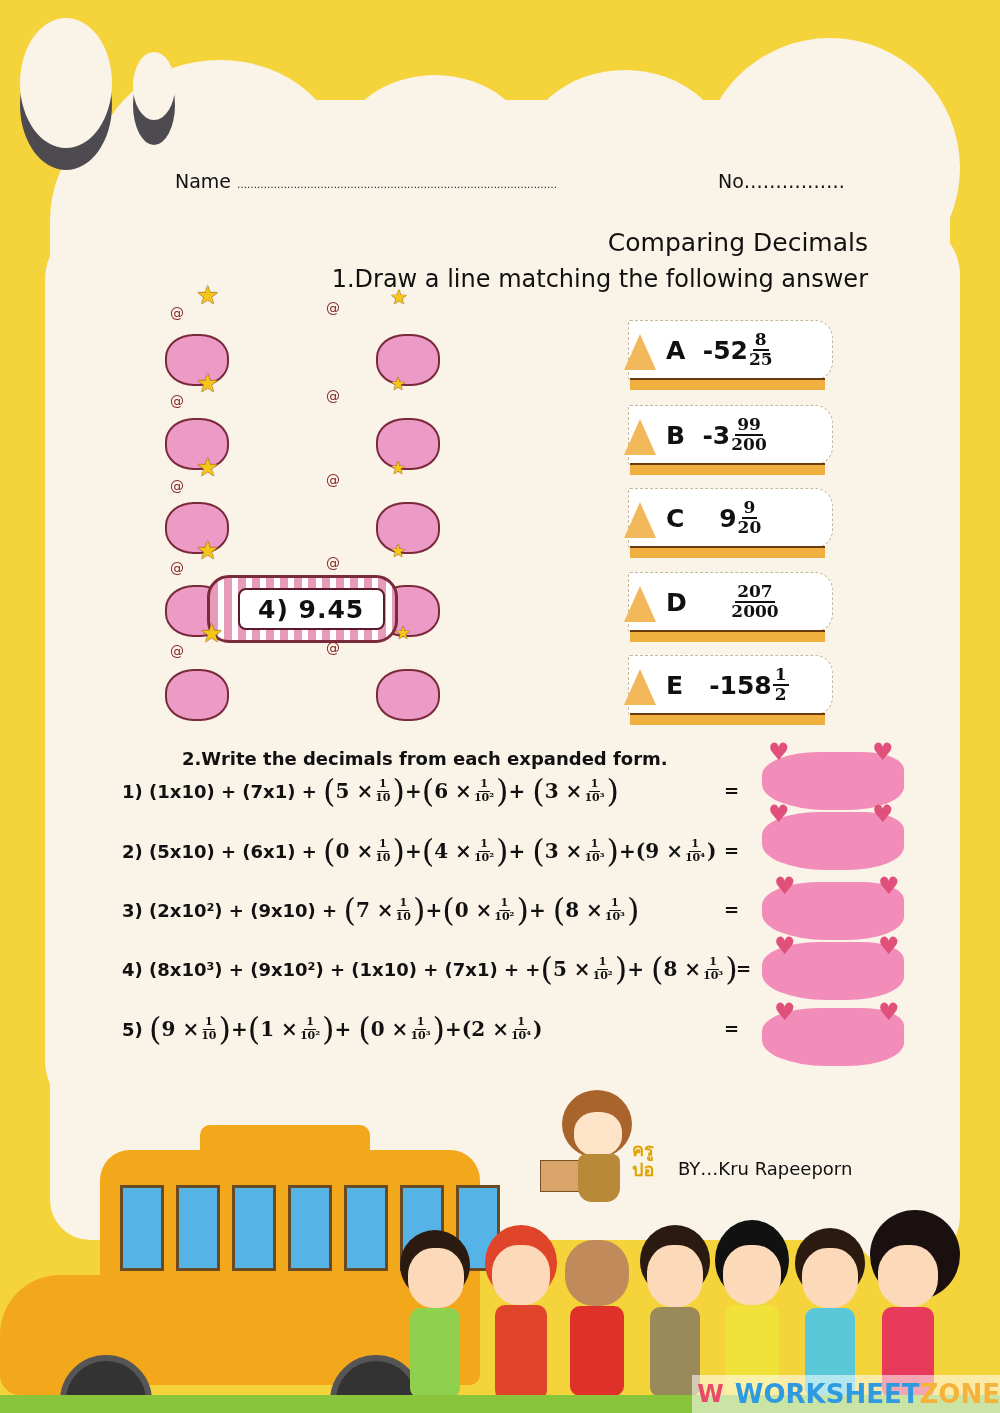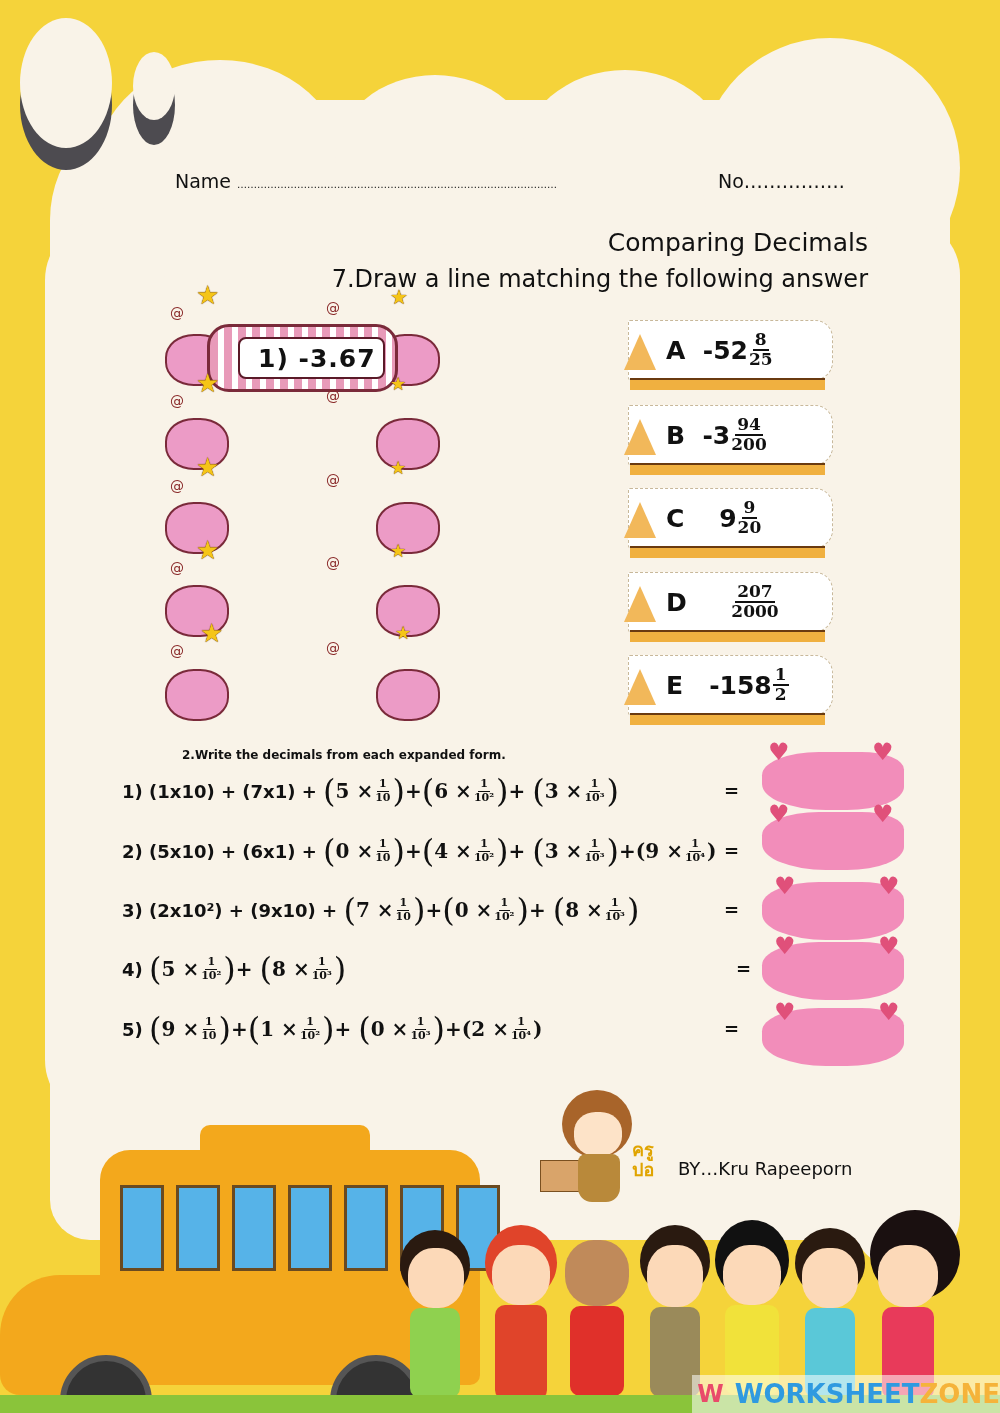--- a/index.html
+++ b/index.html
@@ -18,21 +18,21 @@
      font-size:25px;font-weight:bold;display:flex;align-items:center;padding-left:18px;letter-spacing:1px;}
   .star{position:absolute;color:#f5c518;font-size:26px;text-shadow:0 0 1px #6a3a00,0 0 1px #6a3a00;}
   .swirl{position:absolute;color:#8a2a2a;font-size:14px;}
   .card{position:absolute;left:628px;width:205px;height:70px;}
   .card .body{position:absolute;left:0;right:0;top:0;bottom:10px;background:#fff;border:1px dashed #c8b89a;border-radius:2px 18px 18px 2px;}
   .card .base{position:absolute;left:2px;right:8px;bottom:0;height:10px;background:#f0b040;border-top:2px solid #6a3a10;}
   .card .tri{position:absolute;left:-4px;top:14px;width:0;height:0;border-left:16px solid transparent;border-right:16px solid transparent;border-bottom:36px solid #f2b85a;}
   .card .txt{position:absolute;left:38px;top:0;height:60px;display:flex;align-items:center;font-size:25px;font-weight:bold;}
   .frac{display:inline-flex;flex-direction:column;align-items:center;font-family:"DejaVu Serif",serif;font-size:17px;line-height:1.05;vertical-align:middle;margin-left:1px;}
   .frac .n{border-bottom:2px solid #111;padding:0 2px;}
-  .sec2{position:absolute;left:182px;top:748px;font-size:12px;font-weight:bold;}
+  .sec2{position:absolute;left:182px;top:748px;font-size:18px;font-weight:bold;}
   .eq{position:absolute;left:122px;font-size:18px;font-weight:bold;display:flex;align-items:center;height:46px;white-space:nowrap;}
   .eq .paren{font-family:"DejaVu Serif",serif;font-size:32px;font-weight:normal;line-height:1;}
   .eq .sm{display:inline-flex;flex-direction:column;align-items:center;font-family:"DejaVu Serif",serif;font-size:11px;line-height:1.1;margin:0 2px;}
   .eq .sm .n{border-bottom:1px solid #111;padding:0 2px;}
   .eq .ser{font-family:"DejaVu Serif",serif;font-size:20px;}
   .equals{position:absolute;left:724px;font-size:18px;font-weight:bold;}
   .ansbox{position:absolute;left:762px;width:142px;height:58px;background:#f28dba;border-radius:40% 30% 40% 45%;}
   .heart{position:absolute;color:#e0507a;font-size:24px;}
   .teacher{position:absolute;left:540px;top:1090px;width:120px;height:125px;}
   .credit{position:absolute;left:678px;top:1158px;font-size:18px;}
@@ -61,40 +61,40 @@
 <div class="bubble" style="left:133px;top:52px;width:42px;height:68px;"></div>
 
 <div class="hdr" style="left:175px;top:170px;">
   <span>Name</span>
   <span style="font-size:10px;">……………………………………………………………………………………</span>
 </div>
 <div class="hdr" style="left:718px;top:170px;">
   <span>No…………….</span>
 </div>
 <div class="title" style="top:228px;">Comparing Decimals</div>
-<div class="title" style="top:265px;font-size:24px;">7.Draw a line matching the following answer</div>
+<div class="title" style="top:265px;font-size:24px;">1.Draw a line matching the following answer</div>
 
 <div class="candy" style="top:322px;">
   <div class="wing l"></div>
     <div class="wing r"></div>
+</div>
+<div class="candy" style="top:406px;">
+  <div class="wing l"></div>
+    <div class="wing r"></div>
+</div>
+<div class="candy" style="top:490px;">
+  <div class="wing l"></div>
+    <div class="wing r"></div>
+</div>
+<div class="candy" style="top:573px;">
+  <div class="wing l"></div>
+    <div class="wing r"></div>
   <div class="wrap">
-      <div class="inner">1) -3.67</div>
+      <div class="inner">4) 9.45</div>
     </div>
-</div>
-<div class="candy" style="top:406px;">
-  <div class="wing l"></div>
-    <div class="wing r"></div>
-</div>
-<div class="candy" style="top:490px;">
-  <div class="wing l"></div>
-    <div class="wing r"></div>
-</div>
-<div class="candy" style="top:573px;">
-  <div class="wing l"></div>
-    <div class="wing r"></div>
 </div>
 <div class="candy" style="top:657px;">
   <div class="wing l"></div>
     <div class="wing r"></div>
 </div>
 
 <span class="star" style="left:196px;top:280px;">★</span>
 <span class="star" style="left:390px;top:285px;font-size:20px;">★</span>
 <span class="star" style="left:196px;top:368px;">★</span>
 <span class="star" style="left:390px;top:373px;font-size:18px;">★</span>
@@ -129,21 +129,21 @@
   </div>
 </div>
 <div class="card" style="top:405px;">
   <div class="body"></div>
     <div class="base"></div>
   <div class="tri"></div>
   <div class="txt">
     <span>B</span>&nbsp;&nbsp;
     <span>-3</span>
     <span class="frac">
-        <span class="n">94</span>
+        <span class="n">99</span>
         <span>200</span>
       </span>
   </div>
 </div>
 <div class="card" style="top:488px;">
   <div class="body"></div>
     <div class="base"></div>
   <div class="tri"></div>
   <div class="txt">
     <span>C</span>&nbsp;&nbsp;&nbsp;&nbsp;
@@ -229,21 +229,21 @@
       <span class="n">1</span>
       <span>10²</span>
     </span><span class="paren">)</span><span class="ser">+&nbsp;</span>
   <span class="paren">(</span><span class="ser">8</span><span class="ser">&nbsp;×</span><span class="sm">
       <span class="n">1</span>
       <span>10³</span>
     </span><span class="paren">)</span>
 </div>
 
 <div class="eq" style="top:946px;">
-  <span>4)</span>&nbsp;
+  <span>4)</span>&nbsp;<span>(8x10³) + (9x10²) + (1x10) + (7x1) + +</span>
   <span class="paren">(</span><span class="ser">5</span><span class="ser">&nbsp;×</span><span class="sm">
       <span class="n">1</span>
       <span>10²</span>
     </span><span class="paren">)</span><span class="ser">+&nbsp;</span>
   <span class="paren">(</span><span class="ser">8</span><span class="ser">&nbsp;×</span><span class="sm">
       <span class="n">1</span>
       <span>10³</span>
     </span><span class="paren">)</span>
 </div>
 

